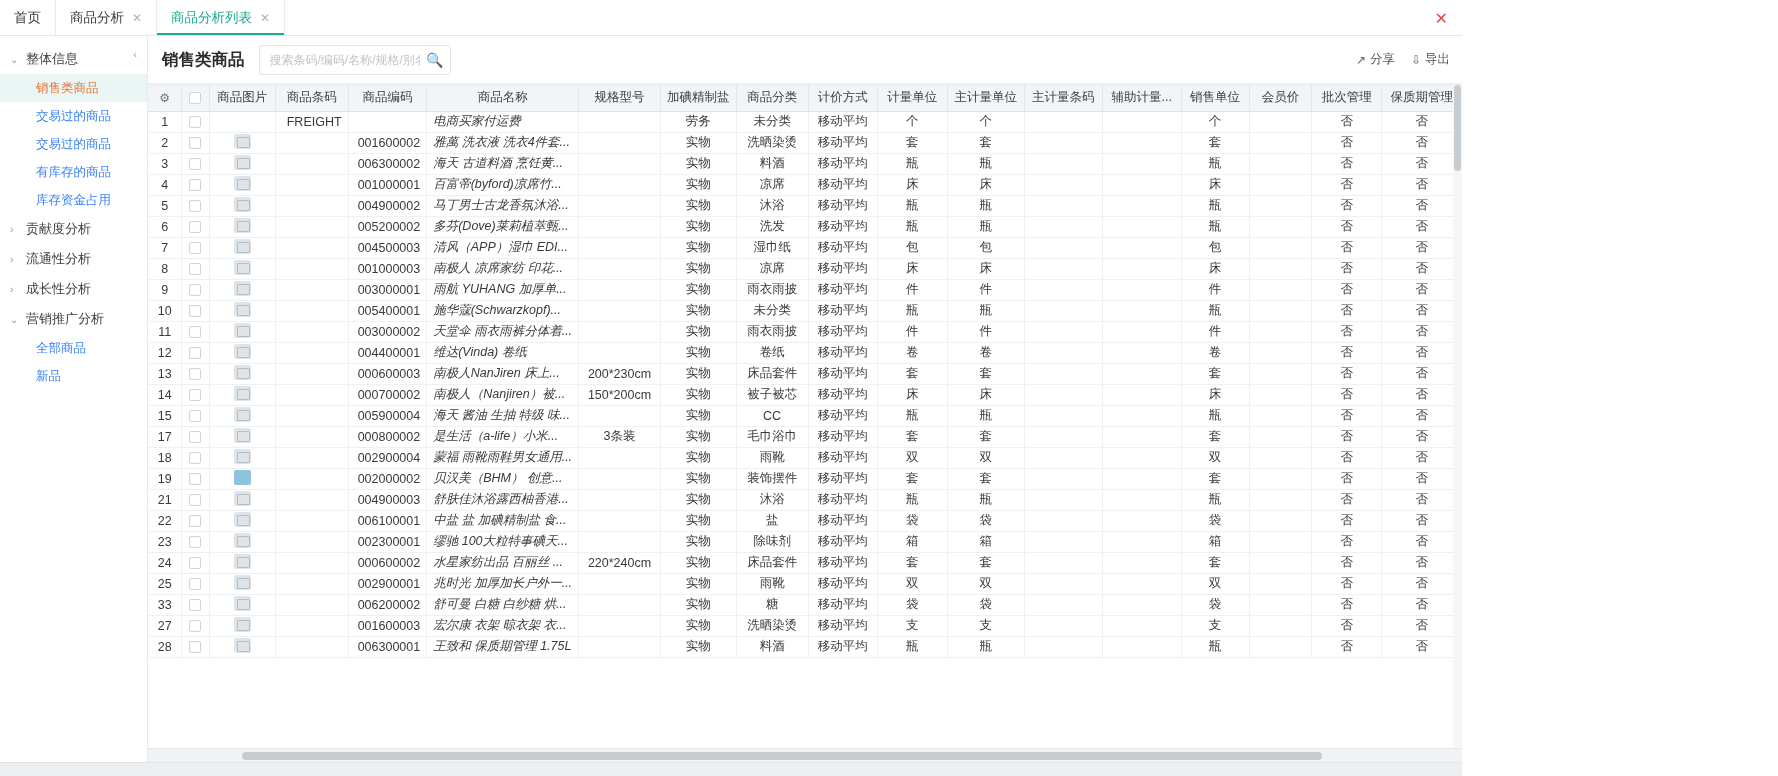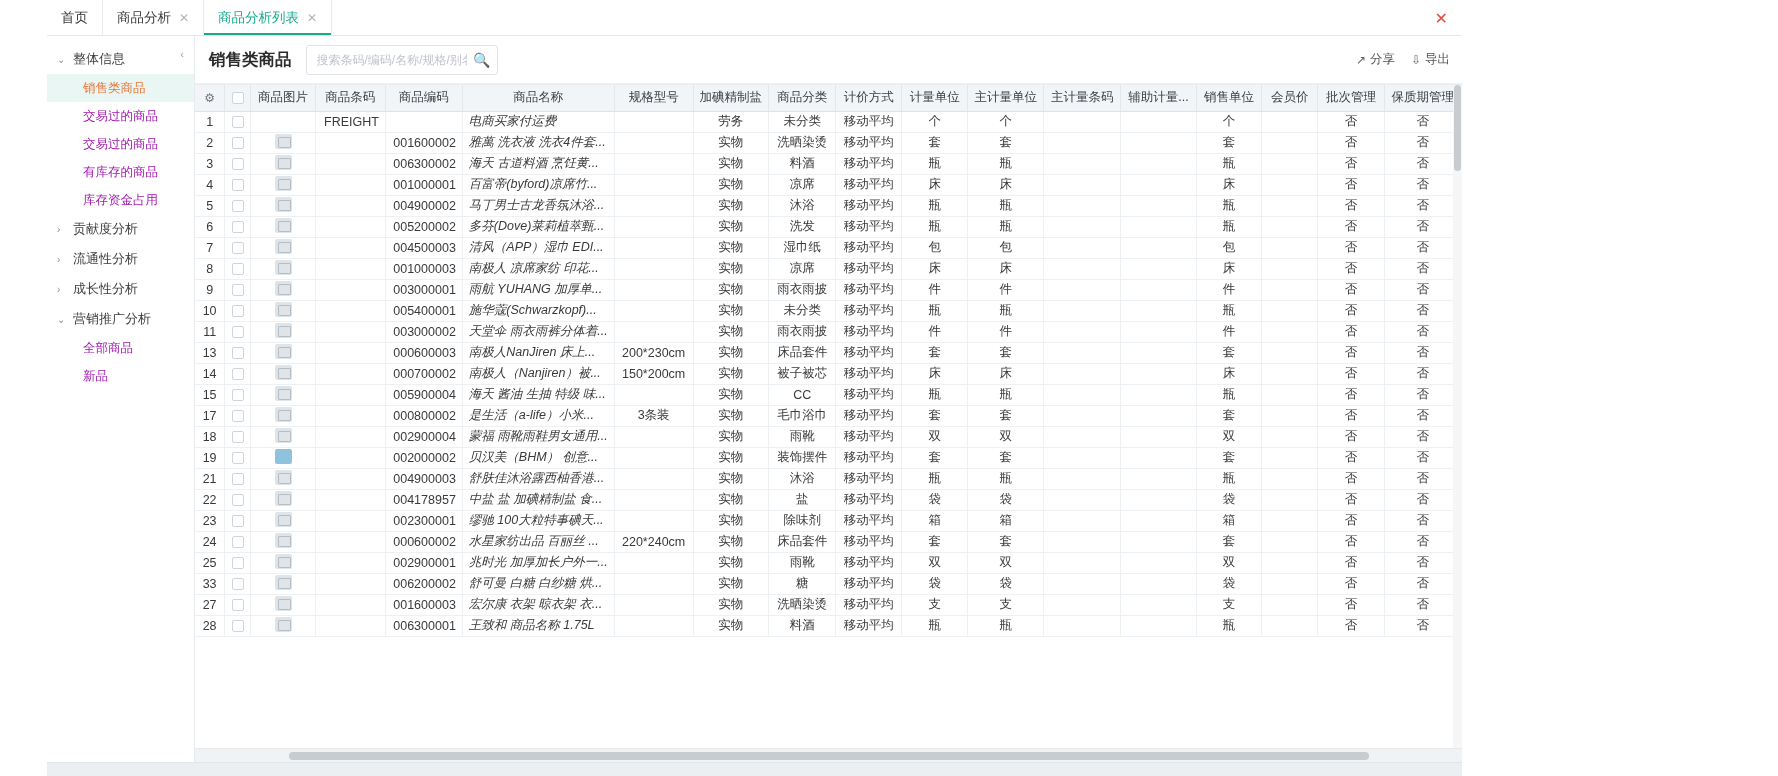--- a/index.html
+++ b/index.html
@@ -5,21 +5,21 @@
   * { box-sizing: border-box; }
   html, body {
     margin: 0; padding: 0;
     width: 1778px; height: 776px;
     overflow: hidden;
     background: #ffffff;
     font-family: "Liberation Sans", sans-serif;
     font-size: 13px;
     color: #333333;
   }
-  #app { width: 1462px; height: 776px; position: relative; display: flex; flex-direction: column; padding-left: 47px; }
+  #app { width: 1462px; height: 776px; position: relative; display: flex; flex-direction: column; }
 
   
   .tabbar {
     height: 36px;
     background: #ffffff;
     border-bottom: 1px solid #e4e7ed;
     display: flex;
     align-items: stretch;
     position: relative;
     flex: 0 0 36px;
@@ -81,21 +81,21 @@
     font-size: 10px;
     color: #909399;
     margin-right: 4px;
     display: inline-block;
   }
   .side-item {
     height: 28px;
     display: flex; align-items: center;
     padding-left: 36px;
     font-size: 12.5px;
-    color: #a21caf;
+    color: #3b82f6;
     cursor: pointer;
   }
   .side-item.active { color: #e8763a; }
   .side-item.selected-bg { background: #eaf6f3; }
   .collapse-btn {
     position: absolute;
     right: 4px; top: 10px;
     width: 16px; height: 16px;
     color: #9aa3ab;
     font-size: 11px;
@@ -609,20 +609,40 @@
                   <td class="c">件</td>
                   <td class="c">件</td>
                   <td class="c"></td>
                   <td class="c"></td>
                   <td class="c">件</td>
                   <td class="c"></td>
                   <td class="c">否</td>
                   <td class="c">否</td>
                 </tr>
                 <tr>
+                  <td class="rownum">12</td>
+                  <td class="c"><span class="chk"></span></td>
+                  <td class="c"><span class="imgcell"></span></td>
+                  <td class="r"></td>
+                  <td class="r">004400001</td>
+                  <td class="l">维达(Vinda) 卷纸</td>
+                  <td class="c"></td>
+                  <td class="c">实物</td>
+                  <td class="c">卷纸</td>
+                  <td class="c">移动平均</td>
+                  <td class="c">卷</td>
+                  <td class="c">卷</td>
+                  <td class="c"></td>
+                  <td class="c"></td>
+                  <td class="c">卷</td>
+                  <td class="c"></td>
+                  <td class="c">否</td>
+                  <td class="c">否</td>
+                </tr>
+                <tr>
                   <td class="rownum">13</td>
                   <td class="c"><span class="chk"></span></td>
                   <td class="c"><span class="imgcell"></span></td>
                   <td class="r"></td>
                   <td class="r">000600003</td>
                   <td class="l">南极人NanJiren 床上...</td>
                   <td class="c">200*230cm</td>
                   <td class="c">实物</td>
                   <td class="c">床品套件</td>
                   <td class="c">移动平均</td>
@@ -753,21 +773,21 @@
                   <td class="c">瓶</td>
                   <td class="c"></td>
                   <td class="c">否</td>
                   <td class="c">否</td>
                 </tr>
                 <tr>
                   <td class="rownum">22</td>
                   <td class="c"><span class="chk"></span></td>
                   <td class="c"><span class="imgcell"></span></td>
                   <td class="r"></td>
-                  <td class="r">004178957</td>
+                  <td class="r">006100001</td>
                   <td class="l">中盐 盐 加碘精制盐 食...</td>
                   <td class="c"></td>
                   <td class="c">实物</td>
                   <td class="c">盐</td>
                   <td class="c">移动平均</td>
                   <td class="c">袋</td>
                   <td class="c">袋</td>
                   <td class="c"></td>
                   <td class="c"></td>
                   <td class="c">袋</td>
@@ -874,21 +894,21 @@
                   <td class="c"></td>
                   <td class="c">否</td>
                   <td class="c">否</td>
                 </tr>
                 <tr>
                   <td class="rownum">28</td>
                   <td class="c"><span class="chk"></span></td>
                   <td class="c"><span class="imgcell"></span></td>
                   <td class="r"></td>
                   <td class="r">006300001</td>
-                  <td class="l">王致和 商品名称 1.75L</td>
+                  <td class="l">王致和 保质期管理 1.75L</td>
                   <td class="c"></td>
                   <td class="c">实物</td>
                   <td class="c">料酒</td>
                   <td class="c">移动平均</td>
                   <td class="c">瓶</td>
                   <td class="c">瓶</td>
                   <td class="c"></td>
                   <td class="c"></td>
                   <td class="c">瓶</td>
                   <td class="c"></td>

